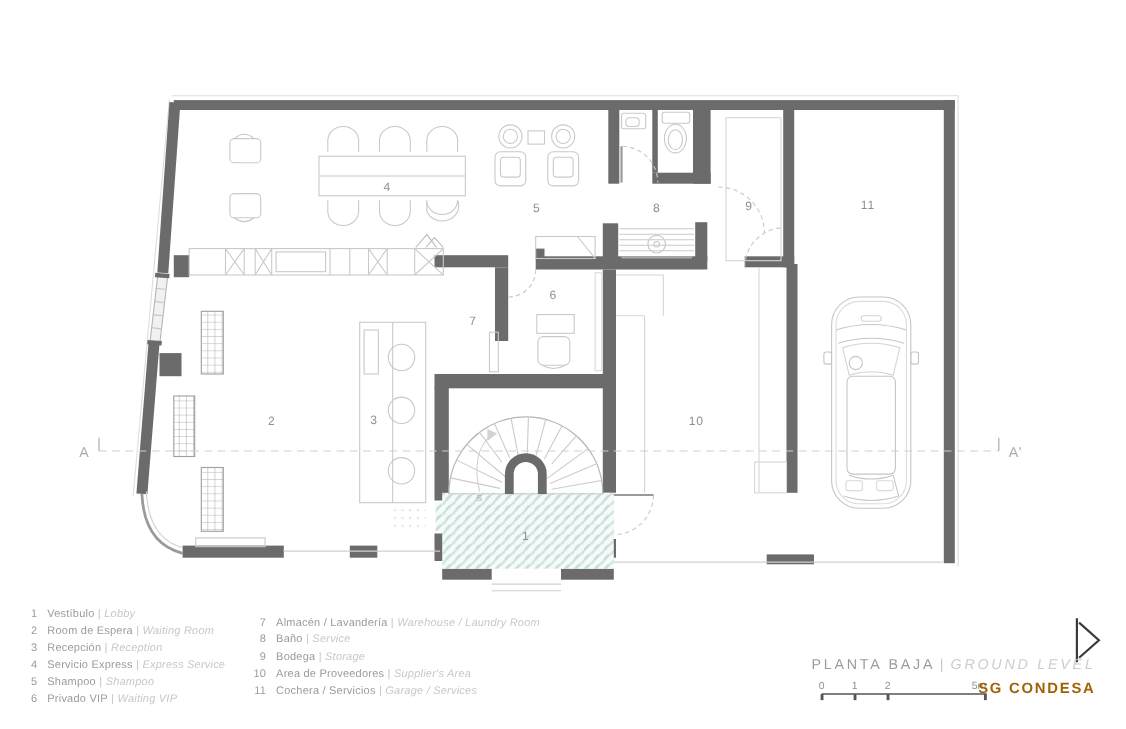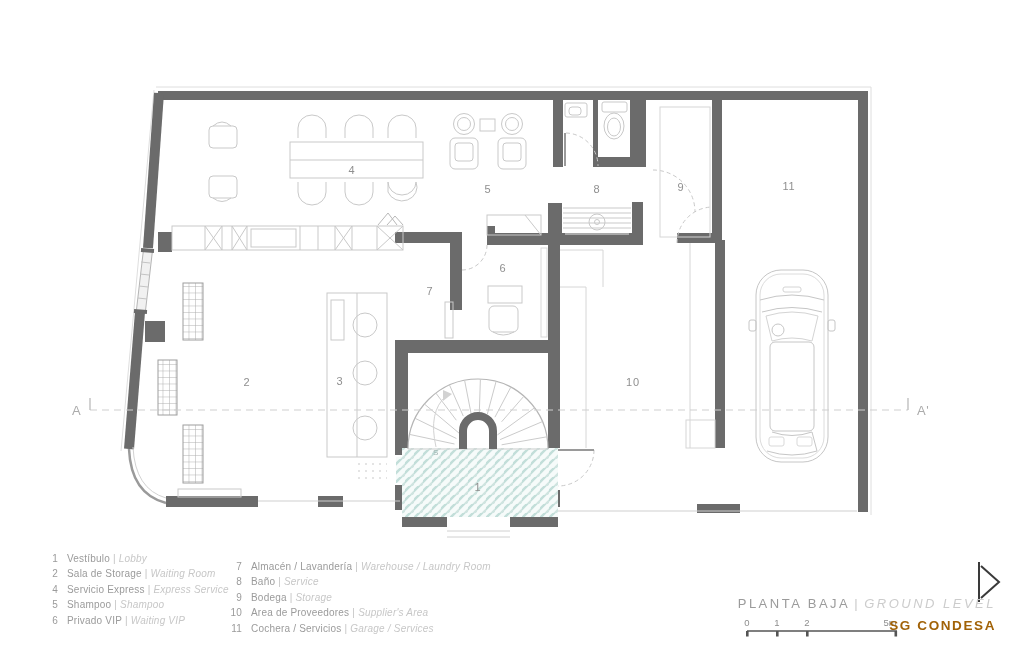--- a/index.html
+++ b/index.html
@@ -302,23 +302,24 @@
     <text class="scale-num" x="807" y="626" text-anchor="middle">2</text>
     <text class="scale-num" x="890" y="626" text-anchor="middle">5m</text>
   </g>
 
   <g fill="none" stroke="#3a3a3a" stroke-width="2">
     <line x1="979" y1="562" x2="979" y2="602"></line>
     <path d="M 981,566 L 999,582 L 981,598"></path>
   </g>
 </svg>
 
-<div class="legend legend-col1" style="left:46px;top:551px;">
+<div class="legend legend-col1" style="left:22px;top:551px;">
   <div class="row"><span class="lnum">1</span><span class="les">Vestíbulo</span><span class="lsep">|</span><span class="len">Lobby</span></div>
-  <div class="row"><span class="lnum">2</span><span class="les">Sala de Storage</span><span class="lsep">|</span><span class="len">Waiting Room</span></div>
+  <div class="row"><span class="lnum">2</span><span class="les">Room de Espera</span><span class="lsep">|</span><span class="len">Waiting Room</span></div>
+  <div class="row"><span class="lnum">3</span><span class="les">Recepción</span><span class="lsep">|</span><span class="len">Reception</span></div>
   <div class="row"><span class="lnum">4</span><span class="les">Servicio Express</span><span class="lsep">|</span><span class="len">Express Service</span></div>
   <div class="row"><span class="lnum">5</span><span class="les">Shampoo</span><span class="lsep">|</span><span class="len">Shampoo</span></div>
   <div class="row"><span class="lnum">6</span><span class="les">Privado VIP</span><span class="lsep">|</span><span class="len">Waiting VIP</span></div>
 </div>
 <div class="legend legend-col2" style="left:228px;top:559px;">
   <div class="row"><span class="lnum">7</span><span class="les">Almacén / Lavandería</span><span class="lsep">|</span><span class="len">Warehouse / Laundry Room</span></div>
   <div class="row"><span class="lnum">8</span><span class="les">Baño</span><span class="lsep">|</span><span class="len">Service</span></div>
   <div class="row"><span class="lnum">9</span><span class="les">Bodega</span><span class="lsep">|</span><span class="len">Storage</span></div>
   <div class="row"><span class="lnum">10</span><span class="les">Area de Proveedores</span><span class="lsep">|</span><span class="len">Supplier's Area</span></div>
   <div class="row"><span class="lnum">11</span><span class="les">Cochera / Servicios</span><span class="lsep">|</span><span class="len">Garage / Services</span></div>

